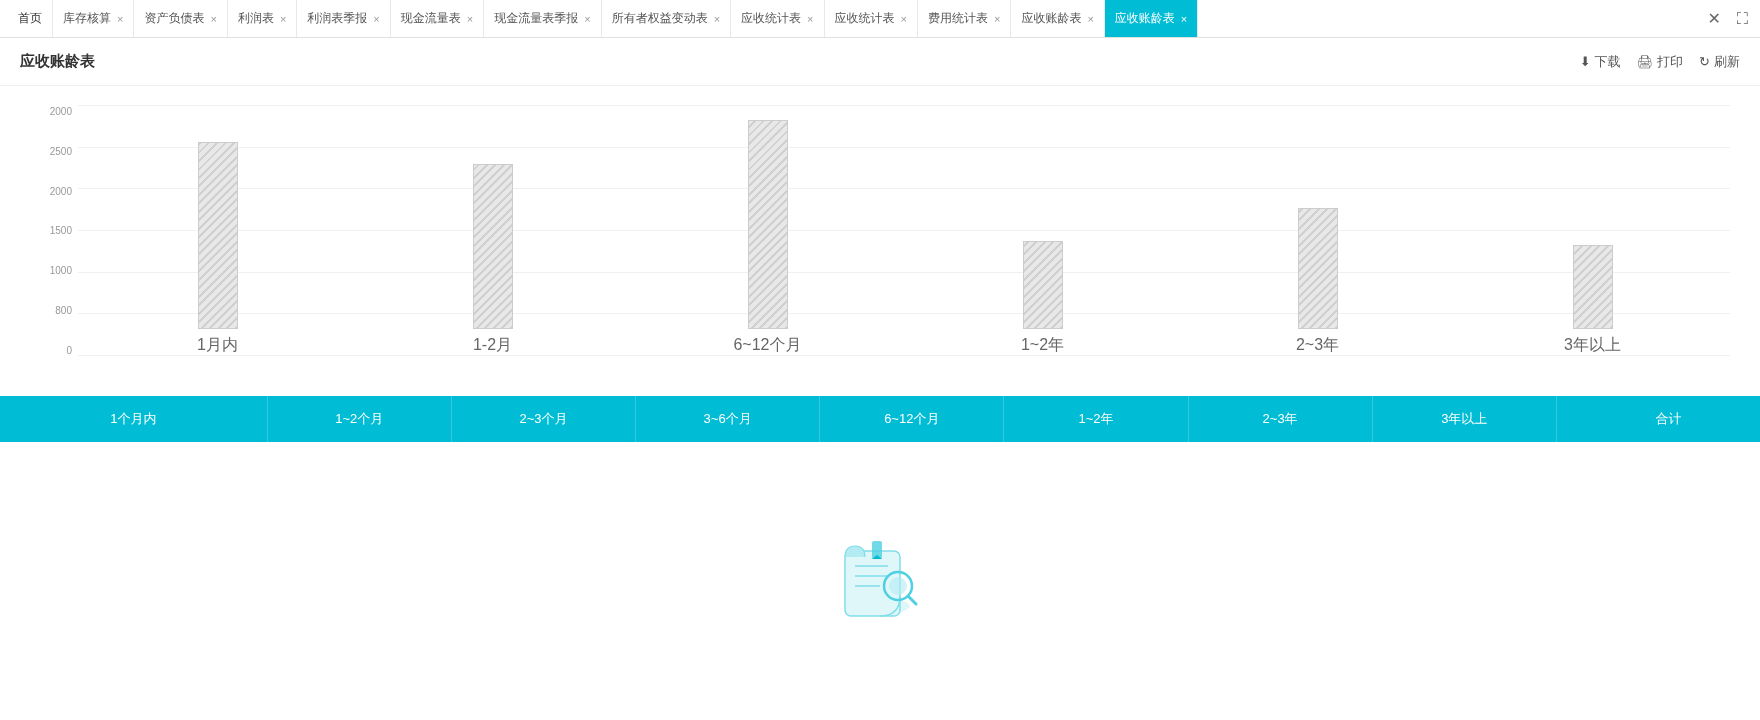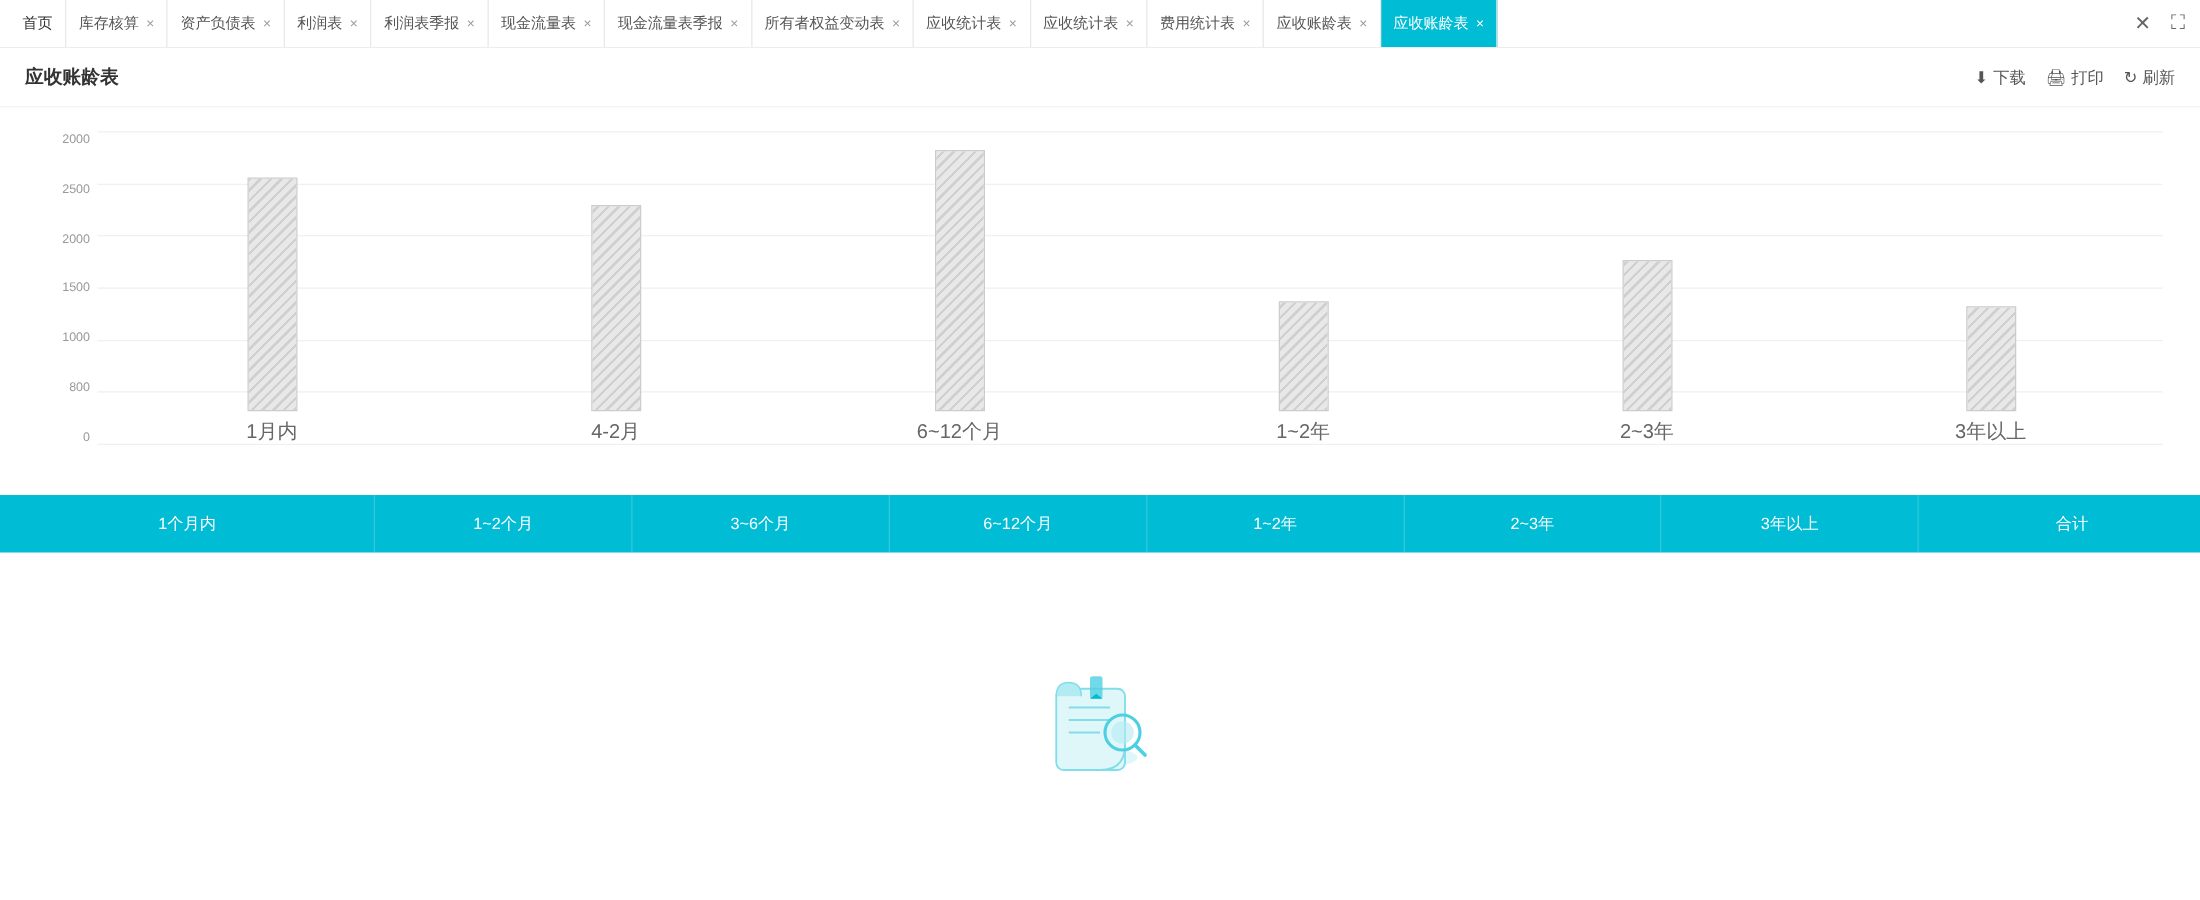--- a/index.html
+++ b/index.html
@@ -312,21 +312,21 @@
           <div class="grid-line" style="bottom: 83.3333%;"></div>
           <div class="grid-line" style="bottom: 100%;"></div>
         </div>
       <div class="bars-container" id="bars-container">
           <div class="bar-group">
             <div class="bar" style="height: 187px;"></div>
             <div class="bar-label">1月内</div>
           </div>
           <div class="bar-group">
             <div class="bar" style="height: 165px;"></div>
-            <div class="bar-label">4-2月</div>
+            <div class="bar-label">1-2月</div>
           </div>
           <div class="bar-group">
             <div class="bar" style="height: 209px;"></div>
             <div class="bar-label">6~12个月</div>
           </div>
           <div class="bar-group">
             <div class="bar" style="height: 88px;"></div>
             <div class="bar-label">1~2年</div>
           </div>
           <div class="bar-group">
@@ -337,20 +337,21 @@
             <div class="bar" style="height: 84px;"></div>
             <div class="bar-label">3年以上</div>
           </div>
         </div>
     </div>
   </div>
 
   <div class="table-header" id="table-header">
       <div class="table-header-cell">1个月内</div>
       <div class="table-header-cell">1~2个月</div>
+      <div class="table-header-cell">2~3个月</div>
       <div class="table-header-cell">3~6个月</div>
       <div class="table-header-cell">6~12个月</div>
       <div class="table-header-cell">1~2年</div>
       <div class="table-header-cell">2~3年</div>
       <div class="table-header-cell">3年以上</div>
       <div class="table-header-cell">合计</div>
     </div>
 
   <div class="empty-state">
     <div class="doc-icon-wrap">

